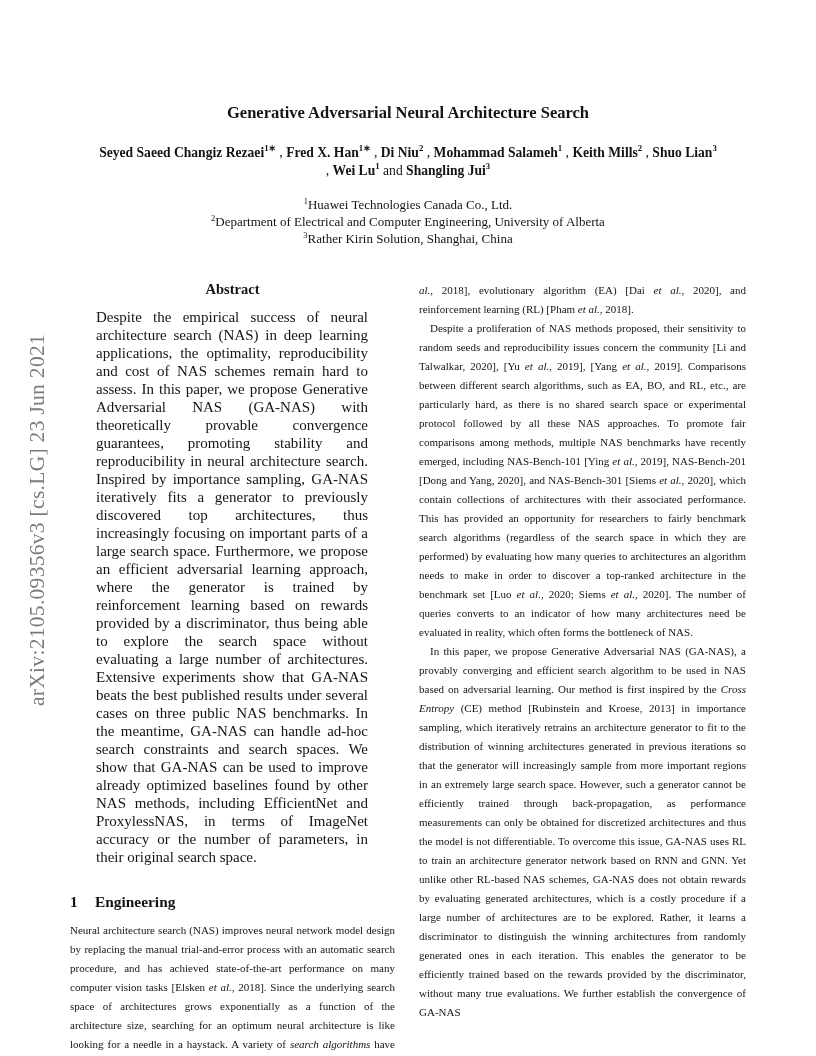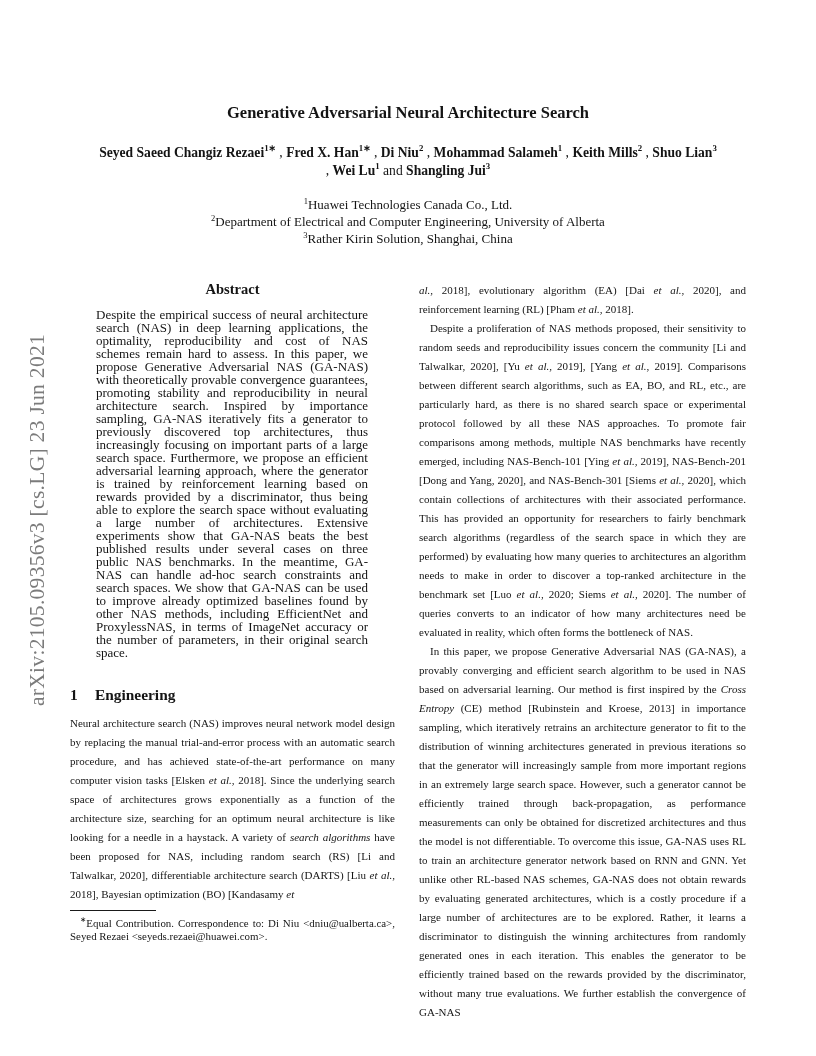--- a/index.html
+++ b/index.html
@@ -30,21 +30,21 @@
   .a-sep { font-weight: normal; }
   .affils { margin-top: 16px; font-size: 13px; line-height: 1.19; }
   .af-sup { font-size: 8.5px; }
 
   .cols { display: flex; padding: 0 70px; margin-top: 35px; align-items: flex-start; }
   .col-left  { width: 325px; }
   .gutter    { width: 24px; flex: none; }
   .col-right { width: 327px; }
 
   .abs-head { text-align: center; font-weight: bold; font-size: 14.5px; margin: 0 0 10px 0; }
-  .abs-body { margin: 0 27px 0 26px; font-size: 13px; line-height: 13px; text-align: justify; }
+  .abs-body { margin: 0 27px 0 26px; font-size: 15px; line-height: 18px; text-align: justify; }
 
   .sec-head { font-size: 15.4px; font-weight: bold; margin: 27px 0 10px 0; }
   .sec-num { display: inline-block; width: 25px; }
 
   .body-par { margin: 0; font-size: 11px; line-height: 19px; text-align: justify; }
   .par-indent { text-indent: 11px; }
   .it { font-style: italic; }
 
   .footnote-area { margin-top: 6px; }
   .footnote-rule { width: 86px; border: 0; border-top: 1.2px solid #1a1a1a; margin: 0 0 3px 0; }

